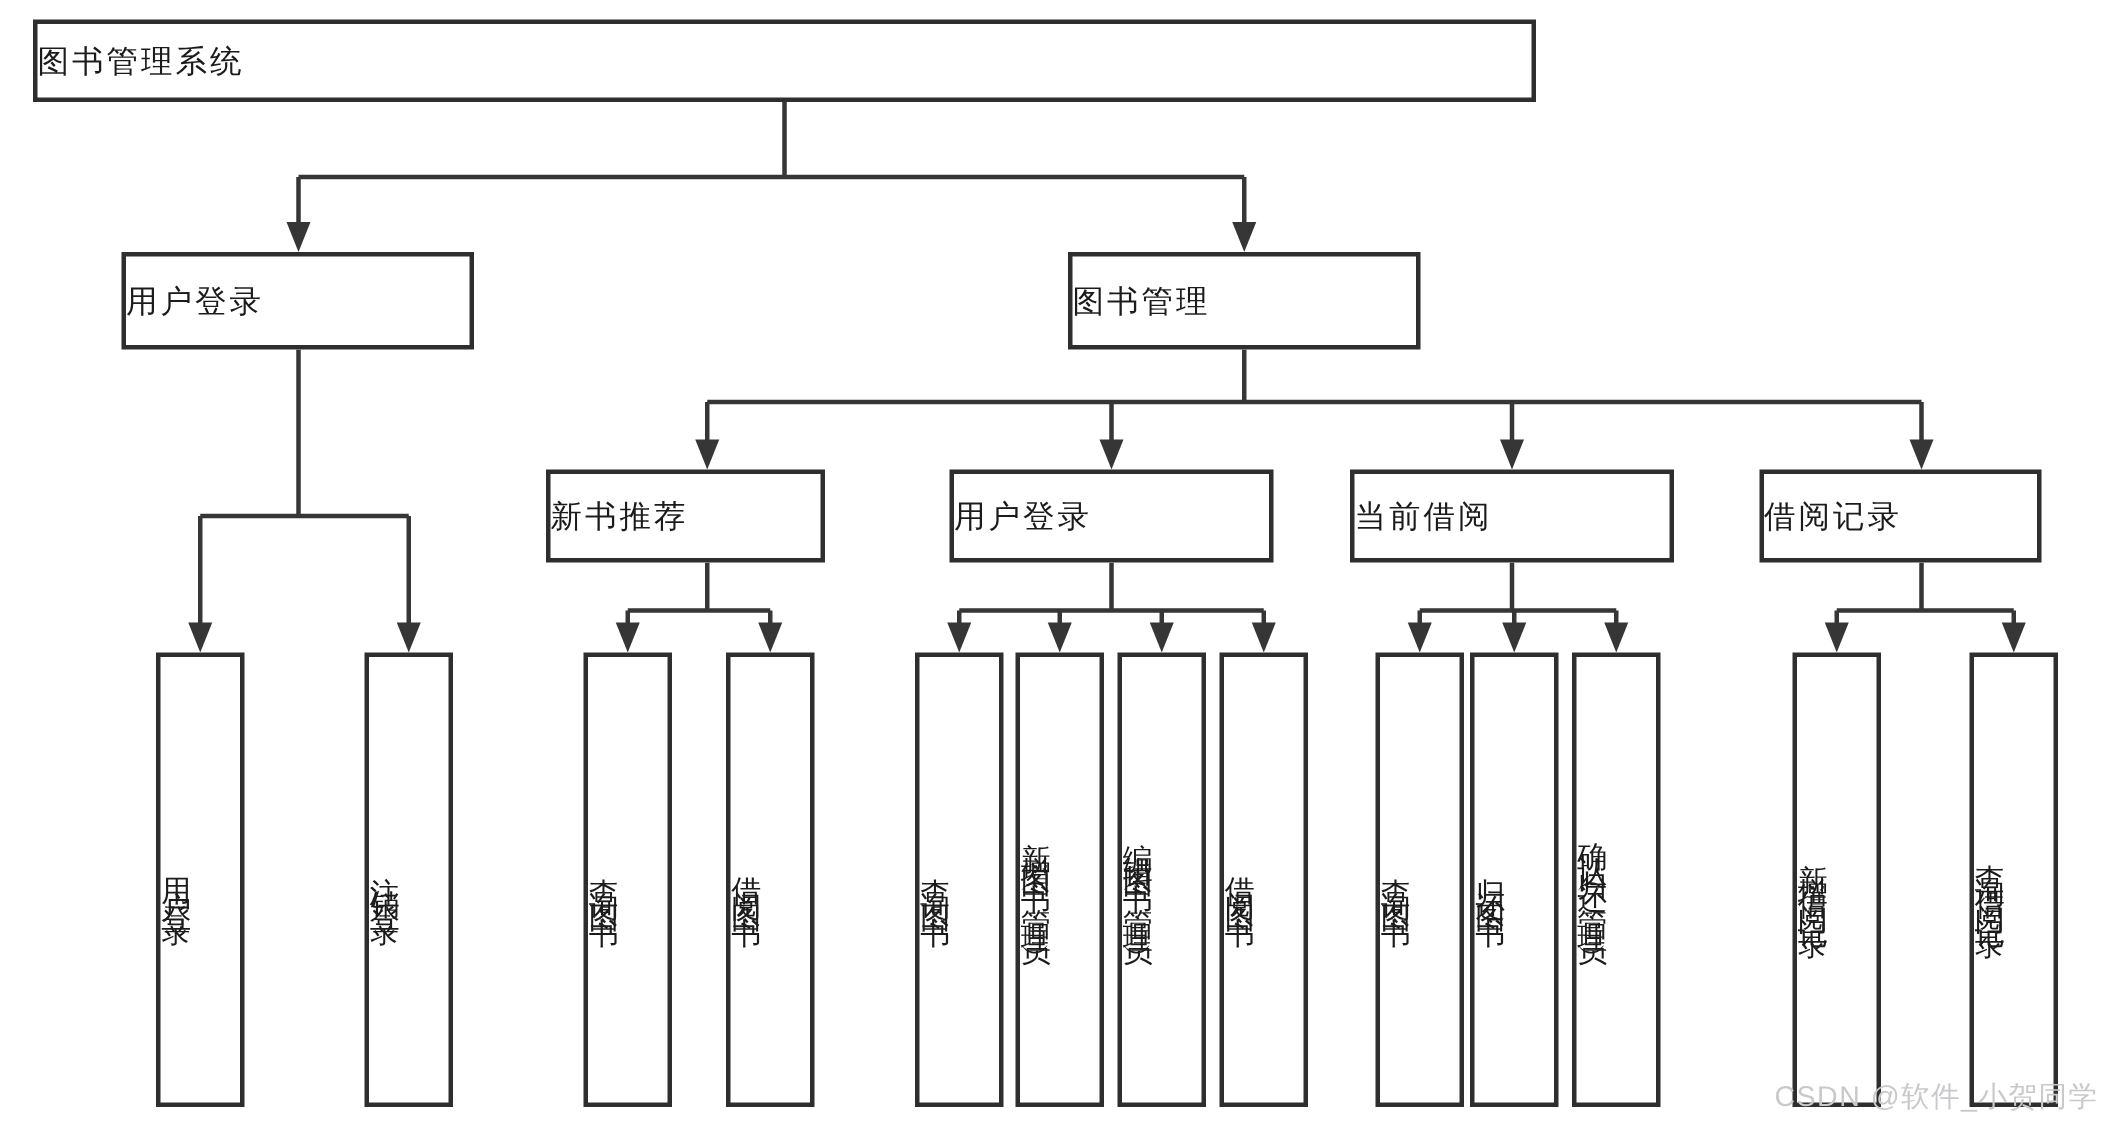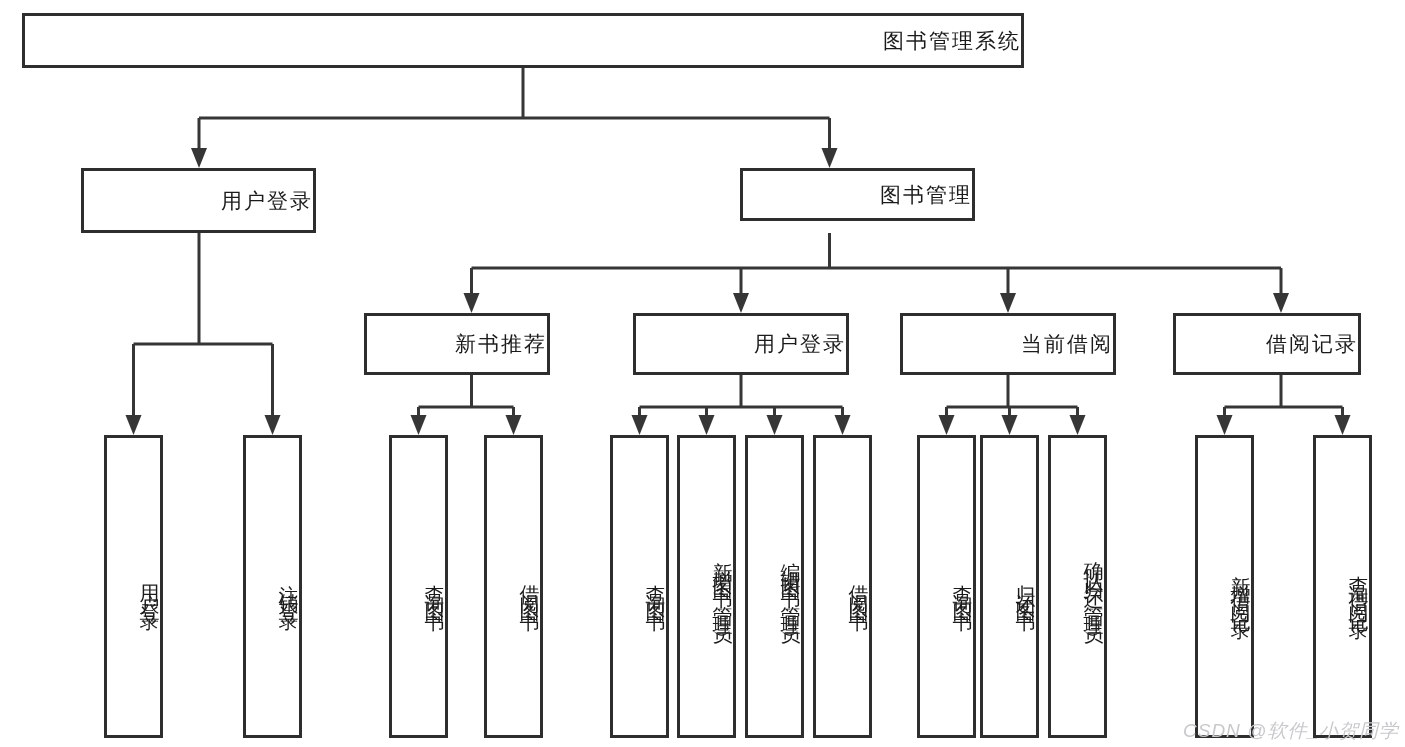--- a/index.html
+++ b/index.html
@@ -21,21 +21,21 @@
   #connectors{position:absolute;left:0;top:0;width:1405px;height:747px;z-index:0;}
   .conn{fill:none;stroke:var(--line);stroke-width:3;}
   .head{fill:var(--line);stroke:none;}
   .node{
     position:absolute;
     box-sizing:border-box;
     background:var(--fill);
     border:3px solid var(--border);
     display:flex;
     align-items:center;
-    justify-content:flex-end;
+    justify-content:flex-start;
     z-index:1;
     color:var(--text);
   }
   .node.h .lbl{
     font-size:21px;
     letter-spacing:2px;
     white-space:nowrap;
   }
   .node.v .lbl{
     writing-mode:vertical-rl;
@@ -45,21 +45,20 @@
     line-height:1;
   }
   #watermark{
     position:absolute;
     left:1183px;top:718px;
     font-size:19px;
     color:var(--wm);
     z-index:2;
     white-space:nowrap;
     letter-spacing:1px;
-    font-style:italic;
   }
 </style>
 </head>
 <body>
 
 <div id="canvas">
 
   <svg id="connectors" viewBox="0 0 1405 747" xmlns="http://www.w3.org/2000/svg">
       <path d="M 523 68 V 118 M 199 118 H 829.5 M 199 118 V 154 M 829.5 118 V 154" class="conn"></path>
       <polygon points="191,148 207,148 199,168" class="head"></polygon>
@@ -89,21 +88,21 @@
       <polygon points="1334.5,415 1350.5,415 1342.5,435" class="head"></polygon>
     </svg>
 
   <div class="node h" style="left:22px;top:13px;width:1002px;height:55px">
     <span class="lbl">图书管理系统</span>
   </div>
 
   <div class="node h" style="left:81px;top:168px;width:235px;height:65px">
     <span class="lbl">用户登录</span>
   </div>
-  <div class="node h" style="left:740px;top:168px;width:235px;height:53px">
+  <div class="node h" style="left:712px;top:168px;width:235px;height:65px">
     <span class="lbl">图书管理</span>
   </div>
 
   <div class="node h" style="left:364px;top:313px;width:186px;height:62px">
     <span class="lbl">新书推荐</span>
   </div>
   <div class="node h" style="left:633px;top:313px;width:216px;height:62px">
     <span class="lbl">用户登录</span>
   </div>
   <div class="node h" style="left:900px;top:313px;width:216px;height:62px">

